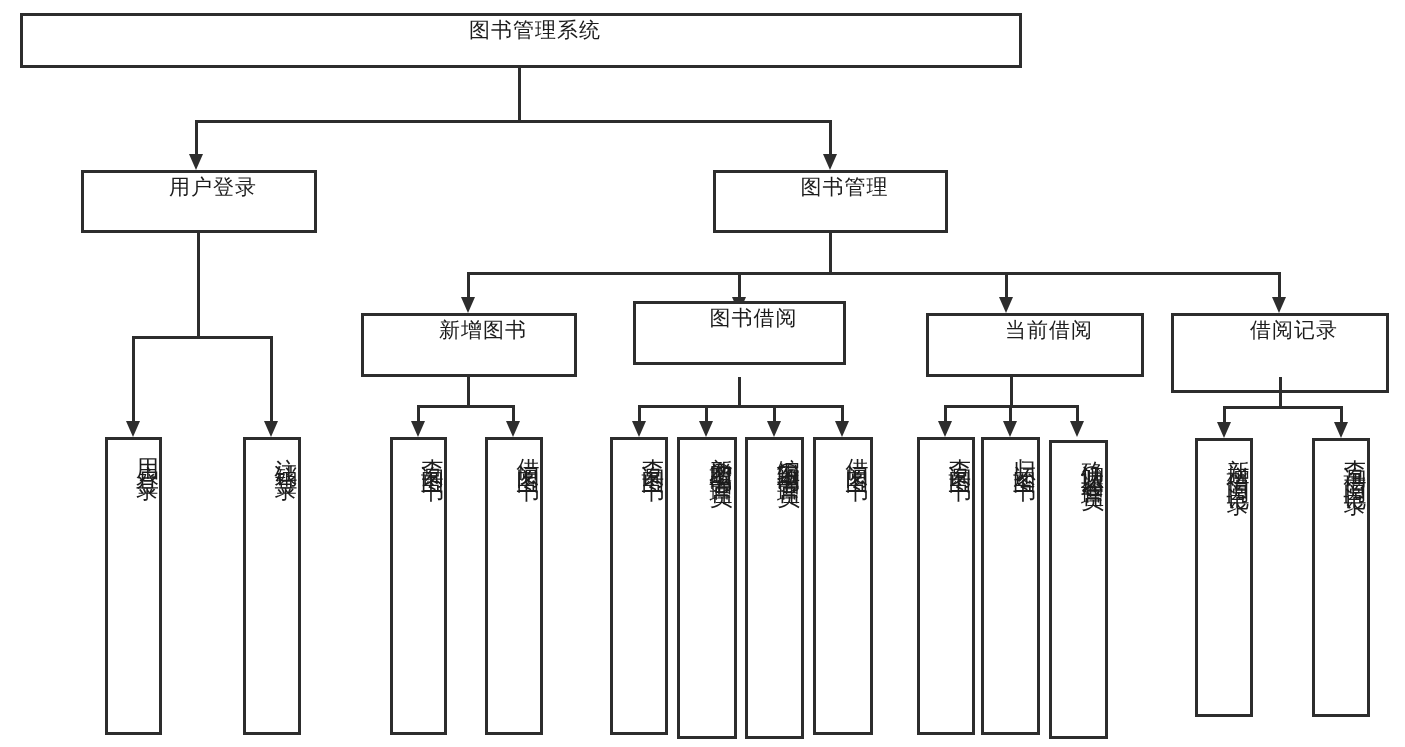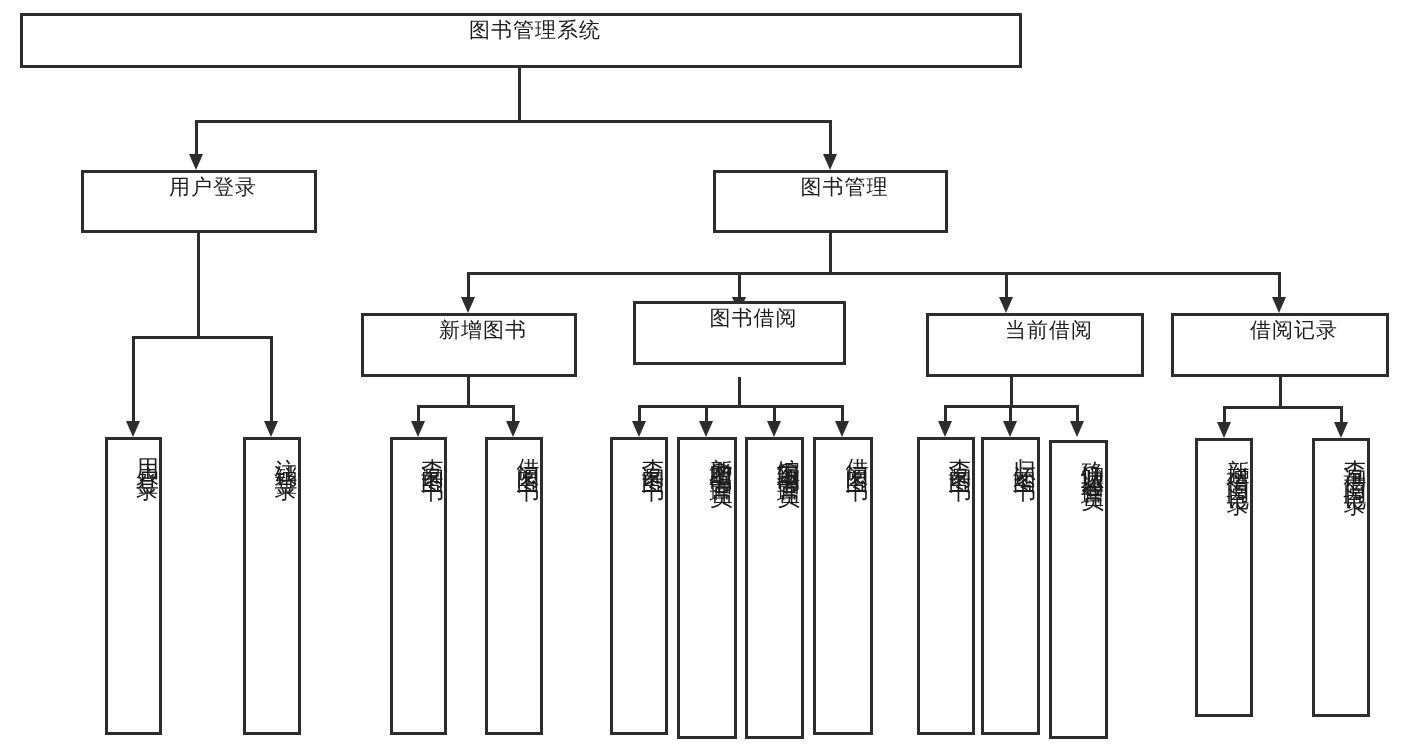--- a/index.html
+++ b/index.html
@@ -97,21 +97,21 @@
 
   <div class="box" style="left:361px;top:313px;width:216px;height:64px;">
     <span class="hlabel">新增图书</span>
   </div>
   <div class="box" style="left:633px;top:301px;width:213px;height:64px;">
     <span class="hlabel">图书借阅</span>
   </div>
   <div class="box" style="left:902px;top:313px;width:218px;height:64px;margin-left:24px;">
     <span class="hlabel">当前借阅</span>
   </div>
-  <div class="box" style="left:1171px;top:313px;width:218px;height:64px;">
+  <div class="box" style="left:1171px;top:313px;width:218px;height:80px;">
     <span class="hlabel">借阅记录</span>
   </div>
 
   <div class="line" style="left:467px;top:377px;width:3px;height:31px;"></div>
   <div class="line" style="left:417px;top:405px;width:98px;height:3px;"></div>
   <div class="line" style="left:417px;top:405px;width:3px;height:16px;"></div>
   <div class="arrow" style="left:411px;top:421px;"></div>
   <div class="line" style="left:512px;top:405px;width:3px;height:16px;"></div>
   <div class="arrow" style="left:506px;top:421px;"></div>
 

